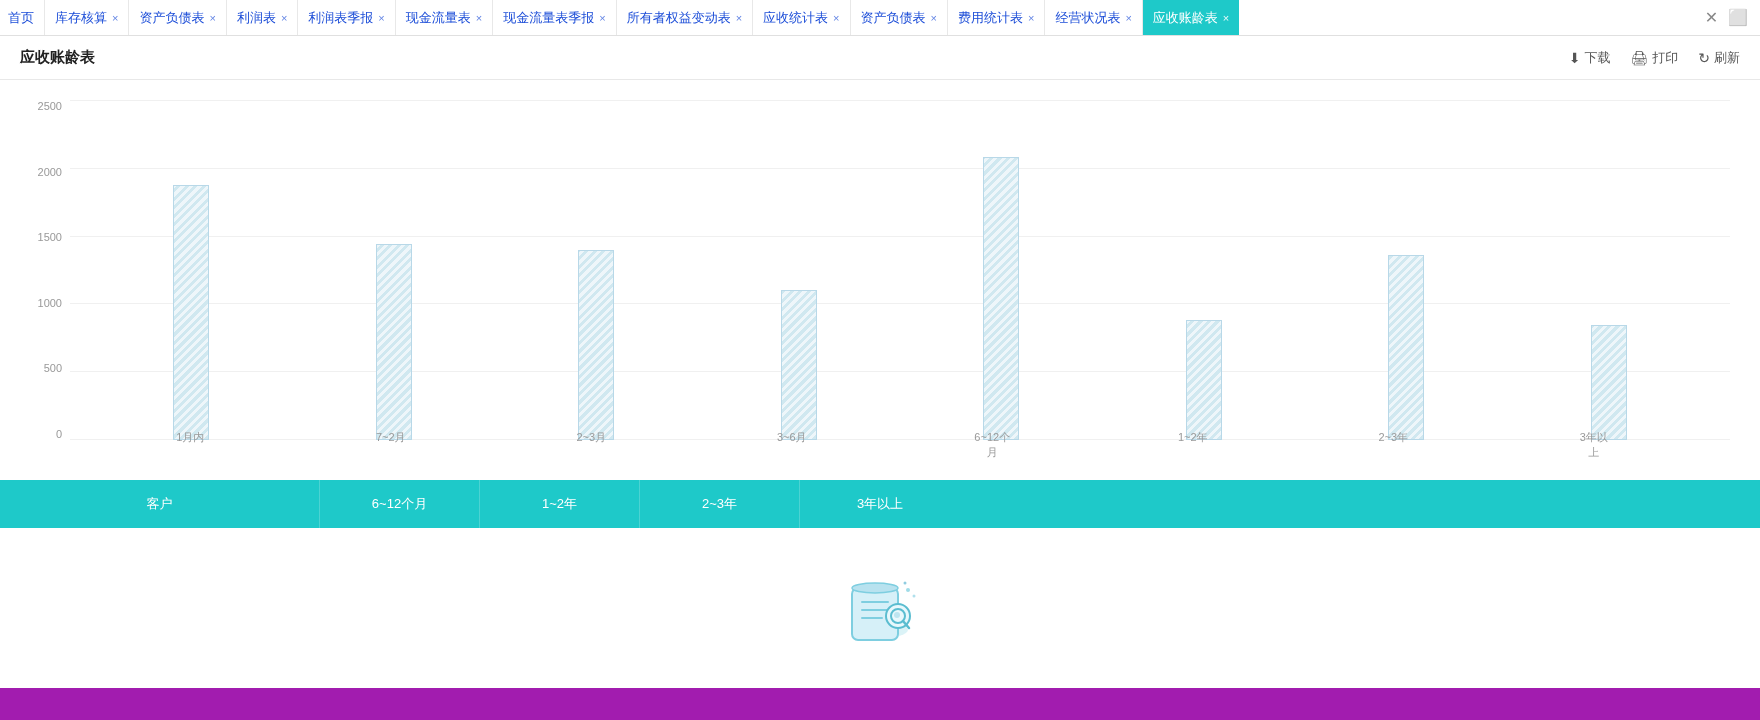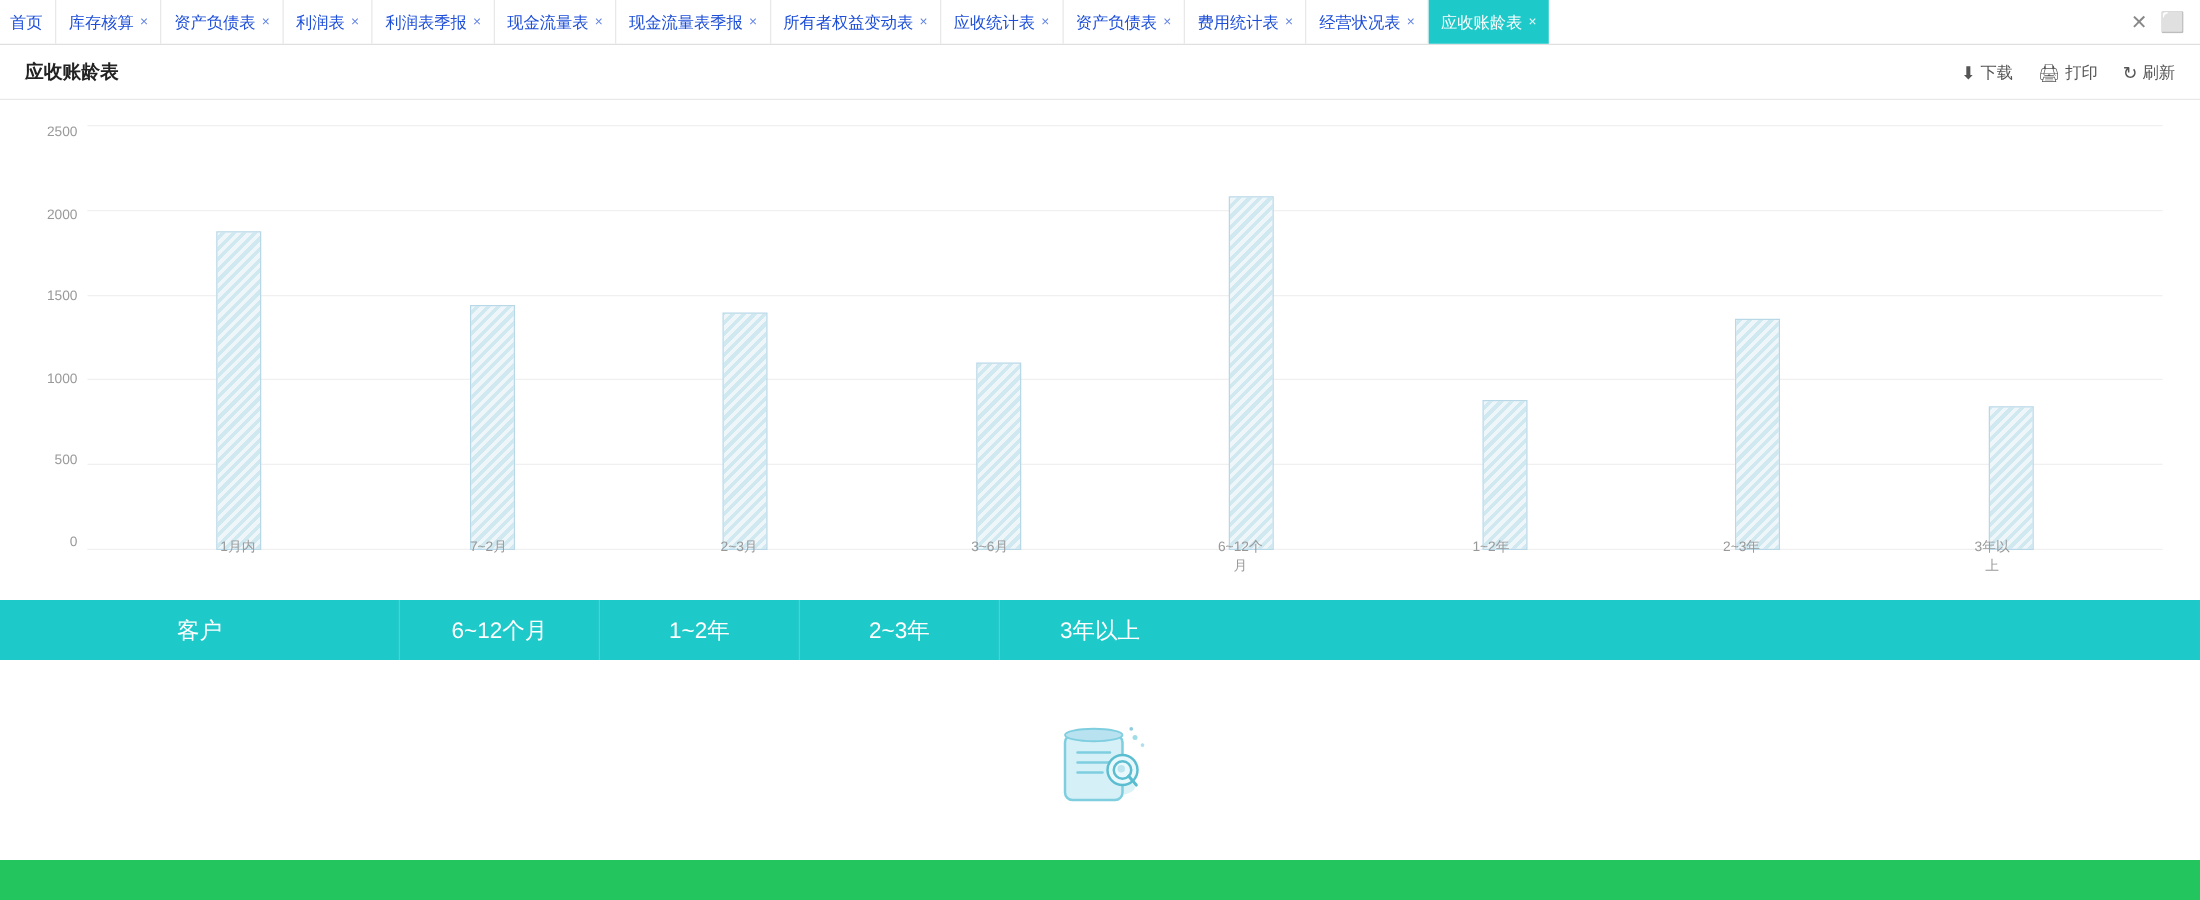--- a/index.html
+++ b/index.html
@@ -83,21 +83,21 @@
       align-items: center;
       gap: 4px;
       font-size: 13px;
       color: #555;
       cursor: pointer;
     }
     .header-btn .btn-icon { font-size: 14px; }
 
     
     .main-content {
-      background: #22c55e;
+      background: #a21caf;
       margin: 0;
       height: calc(720px - 36px - 44px);
       overflow-y: auto;
     }
 
     
     .chart-area {
       padding: 20px 30px 10px 30px;
       background: #fff;
       height: 400px;
@@ -189,21 +189,21 @@
       grid-template-columns: 2fr 1fr 1fr 1fr 1fr 1fr 1fr 1fr 1fr 1fr;
       background: #1ec9c9;
       color: #fff;
       padding: 0;
       height: 48px;
     }
     .th-cell {
       display: flex;
       align-items: center;
       justify-content: center;
-      font-size: 18px;
+      font-size: 13px;
       font-weight: 500;
       border-right: 1px solid rgba(255,255,255,0.2);
       padding: 0 8px;
       text-align: center;
     }
     .th-cell:last-child { border-right: none; }
 
     
     .table-body {
       background: #fff;

